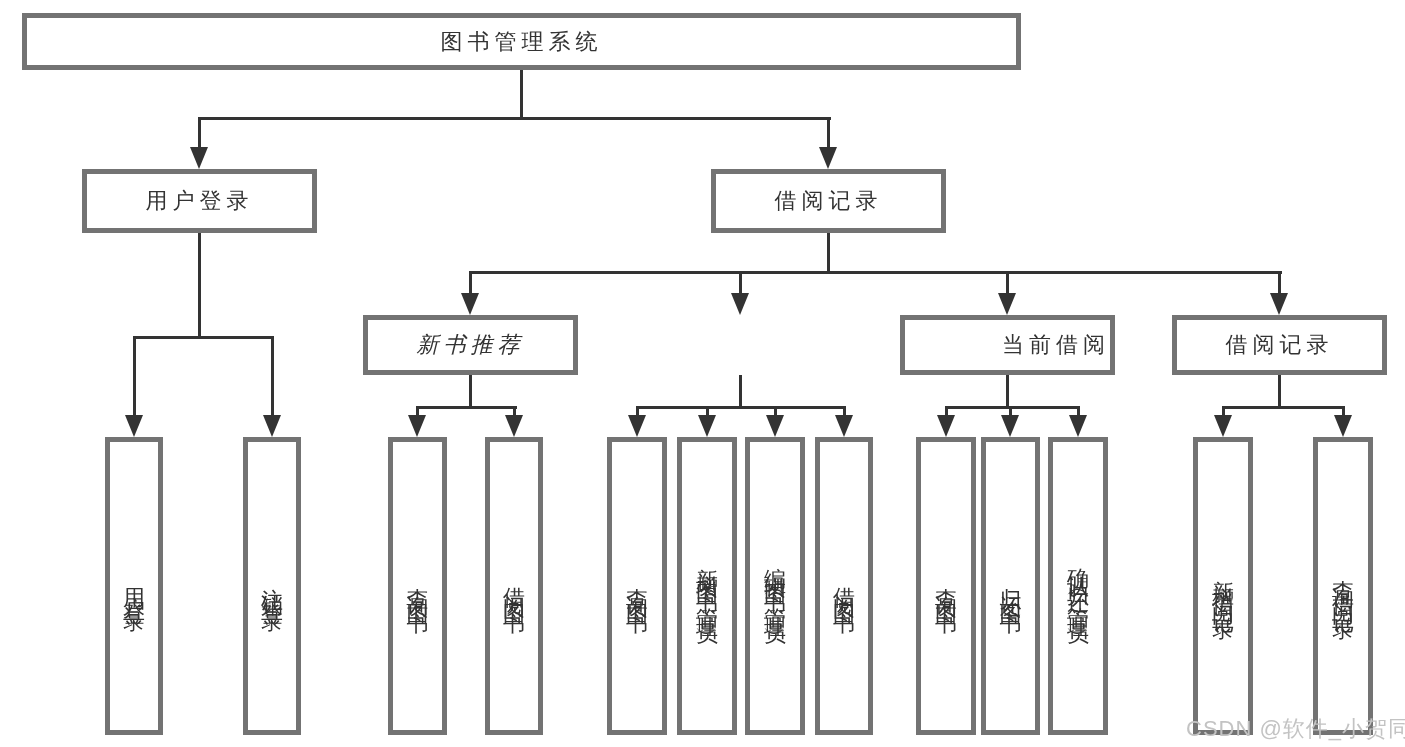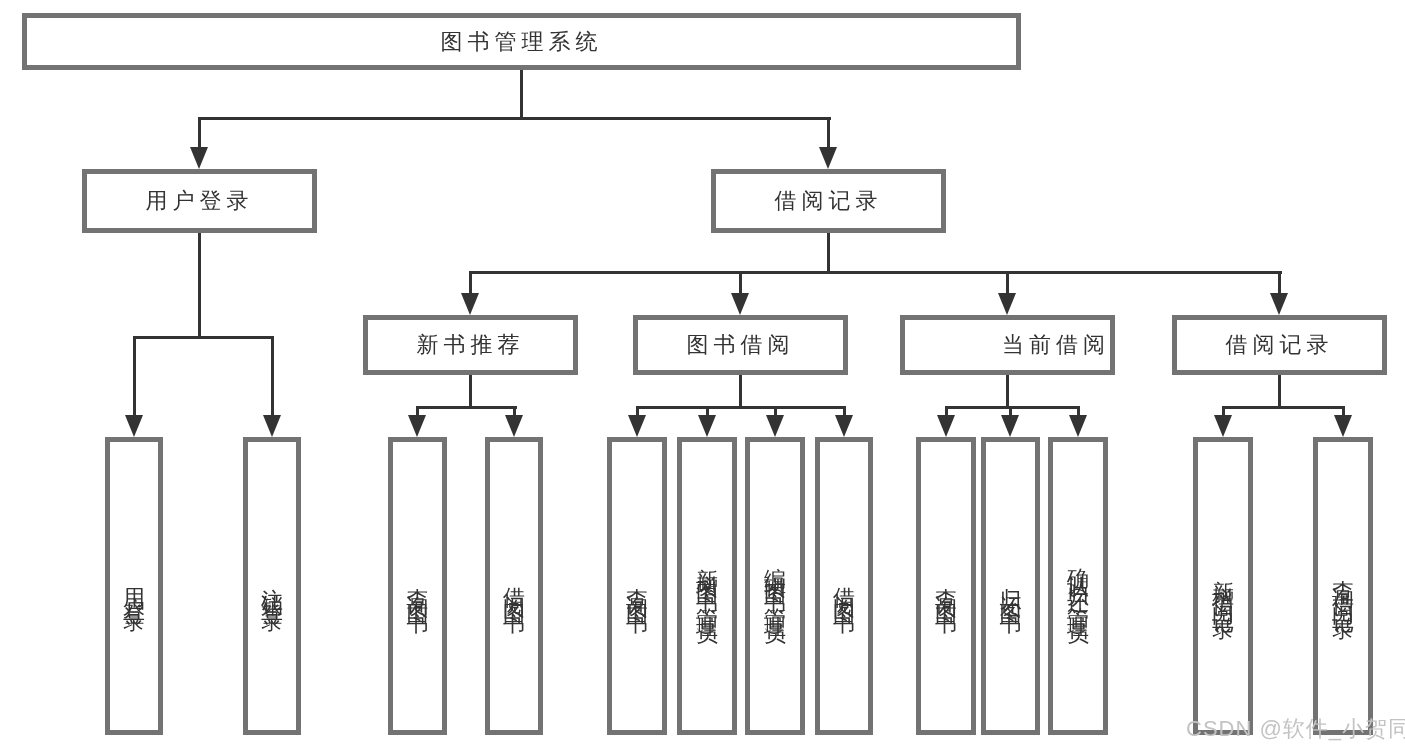--- a/index.html
+++ b/index.html
@@ -89,25 +89,22 @@
   <div class="hline" style="left:469px; top:271px; width:813px;"></div>
   <div class="vline" style="left:469px; top:271px; height:22px;"></div>
   <div class="arrow" style="left:461px; top:293px;"></div>
   <div class="vline" style="left:739px; top:271px; height:22px;"></div>
   <div class="arrow" style="left:731px; top:293px;"></div>
   <div class="vline" style="left:1006px; top:271px; height:22px;"></div>
   <div class="arrow" style="left:998px; top:293px;"></div>
   <div class="vline" style="left:1278px; top:271px; height:22px;"></div>
   <div class="arrow" style="left:1270px; top:293px;"></div>
 
-  <div class="node h" style="left:363px; top:315px; width:215px; height:60px;">
+  <div class="node h" style="left:363px; top:315px; width:215px; height:60px;font-style:italic;">
     <span>新书推荐</span>
-  </div>
-  <div class="node h" style="left:633px; top:315px; width:215px; height:60px;">
-    <span>图书借阅</span>
   </div>
   <div class="node h" style="left:900px; top:315px; width:215px; height:60px;justify-content:flex-end;">
     <span>当前借阅</span>
   </div>
   <div class="node h" style="left:1172px; top:315px; width:215px; height:60px;">
     <span>借阅记录</span>
   </div>
 
   <div class="vline" style="left:469px; top:375px; height:31px;"></div>
   <div class="hline" style="left:416px; top:406px; width:101px;"></div>

